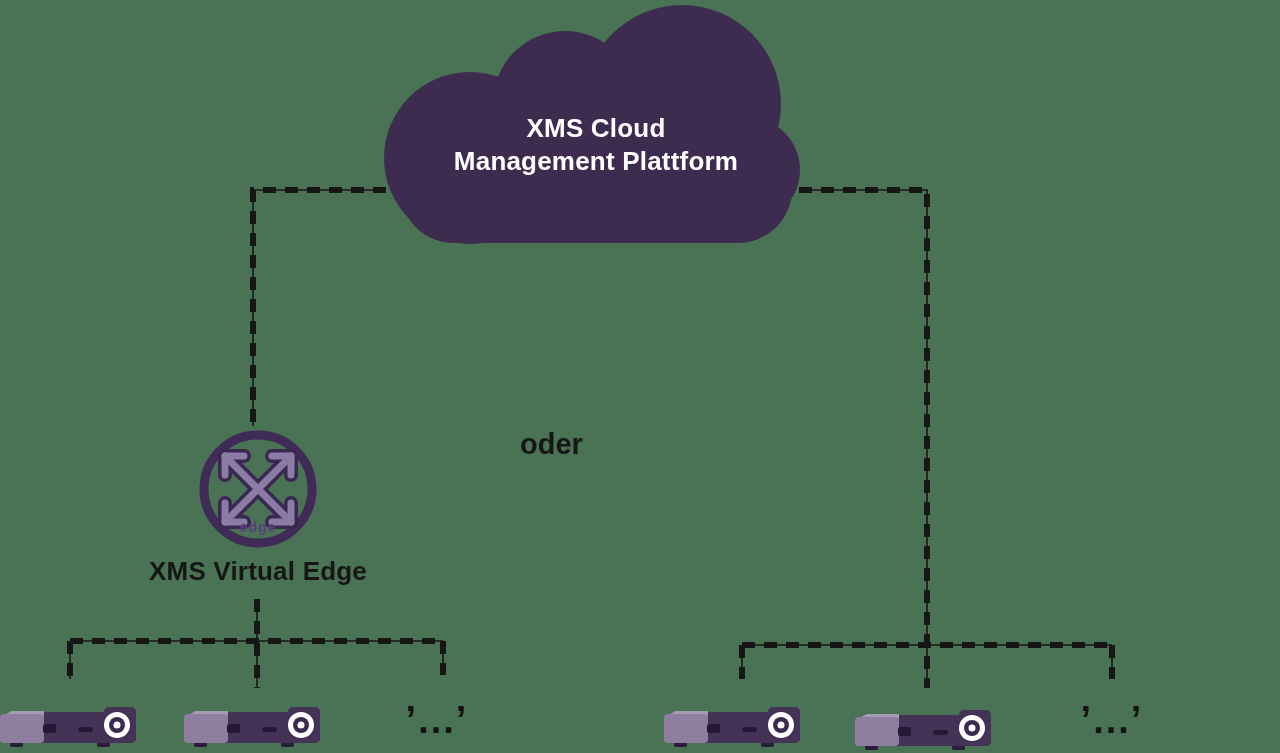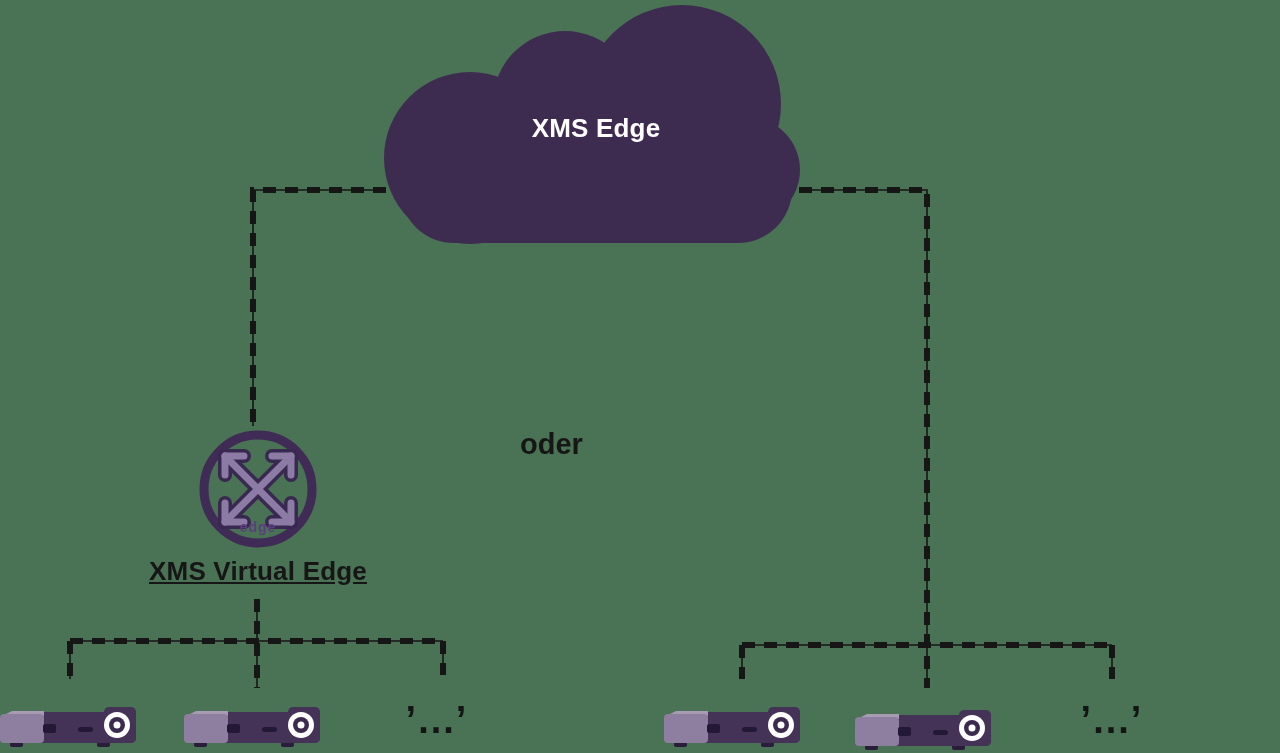--- a/index.html
+++ b/index.html
@@ -21,21 +21,21 @@
   .cloud-text{
     left:420px;top:112px;width:352px;
     text-align:center;color:#FFFFFF;
     font-size:26px;font-weight:bold;line-height:33px;
     letter-spacing:.2px;
   }
 
   
   .edge-label{
     left:118px;top:556px;width:280px;text-align:center;
-    color:#161616;font-size:26px;font-weight:bold;letter-spacing:.2px;text-decoration:underline;
+    color:#161616;font-size:26px;font-weight:bold;letter-spacing:.2px;
   }
   .or-label{
     left:520px;top:428px;width:150px;text-align:left;
     color:#161616;font-size:29px;font-weight:bold;
   }
   .ellipsis{
     top:699px;width:90px;text-align:center;
     color:#141414;font-size:38px;font-weight:bold;letter-spacing:2px;
   }
   .ellipsis.left{left:392px;}
@@ -107,21 +107,22 @@
   <svg class="abs" style="left:380px;top:0;" width="425" height="248" viewBox="380 0 425 248">
     <g class="cloud-shape">
       <circle cx="470" cy="158" r="86"></circle>
       <circle cx="565" cy="103" r="72"></circle>
       <circle cx="682" cy="104" r="99"></circle>
       <circle cx="747" cy="170" r="53"></circle>
       <rect x="400" y="128" width="392" height="115" rx="54"></rect>
     </g>
   </svg>
   <div class="abs cloud-text">
-    <div>XMS Edge</div>
+    <div>XMS Cloud</div>
+    <div>Management Plattform</div>
   </div>
 
   <svg class="abs" style="left:196px;top:427px;" width="124" height="124" viewBox="0 0 124 124">
     <circle class="edge-ring" cx="62" cy="62" r="54"></circle>
     <g>
       <g class="arrow-outline">
         <path d="M29 29 L95 95"></path>
           <path d="M29 95 L95 29"></path>
         <path d="M48 29 L29 29 L29 48"></path>
           <path d="M76 29 L95 29 L95 48"></path>

